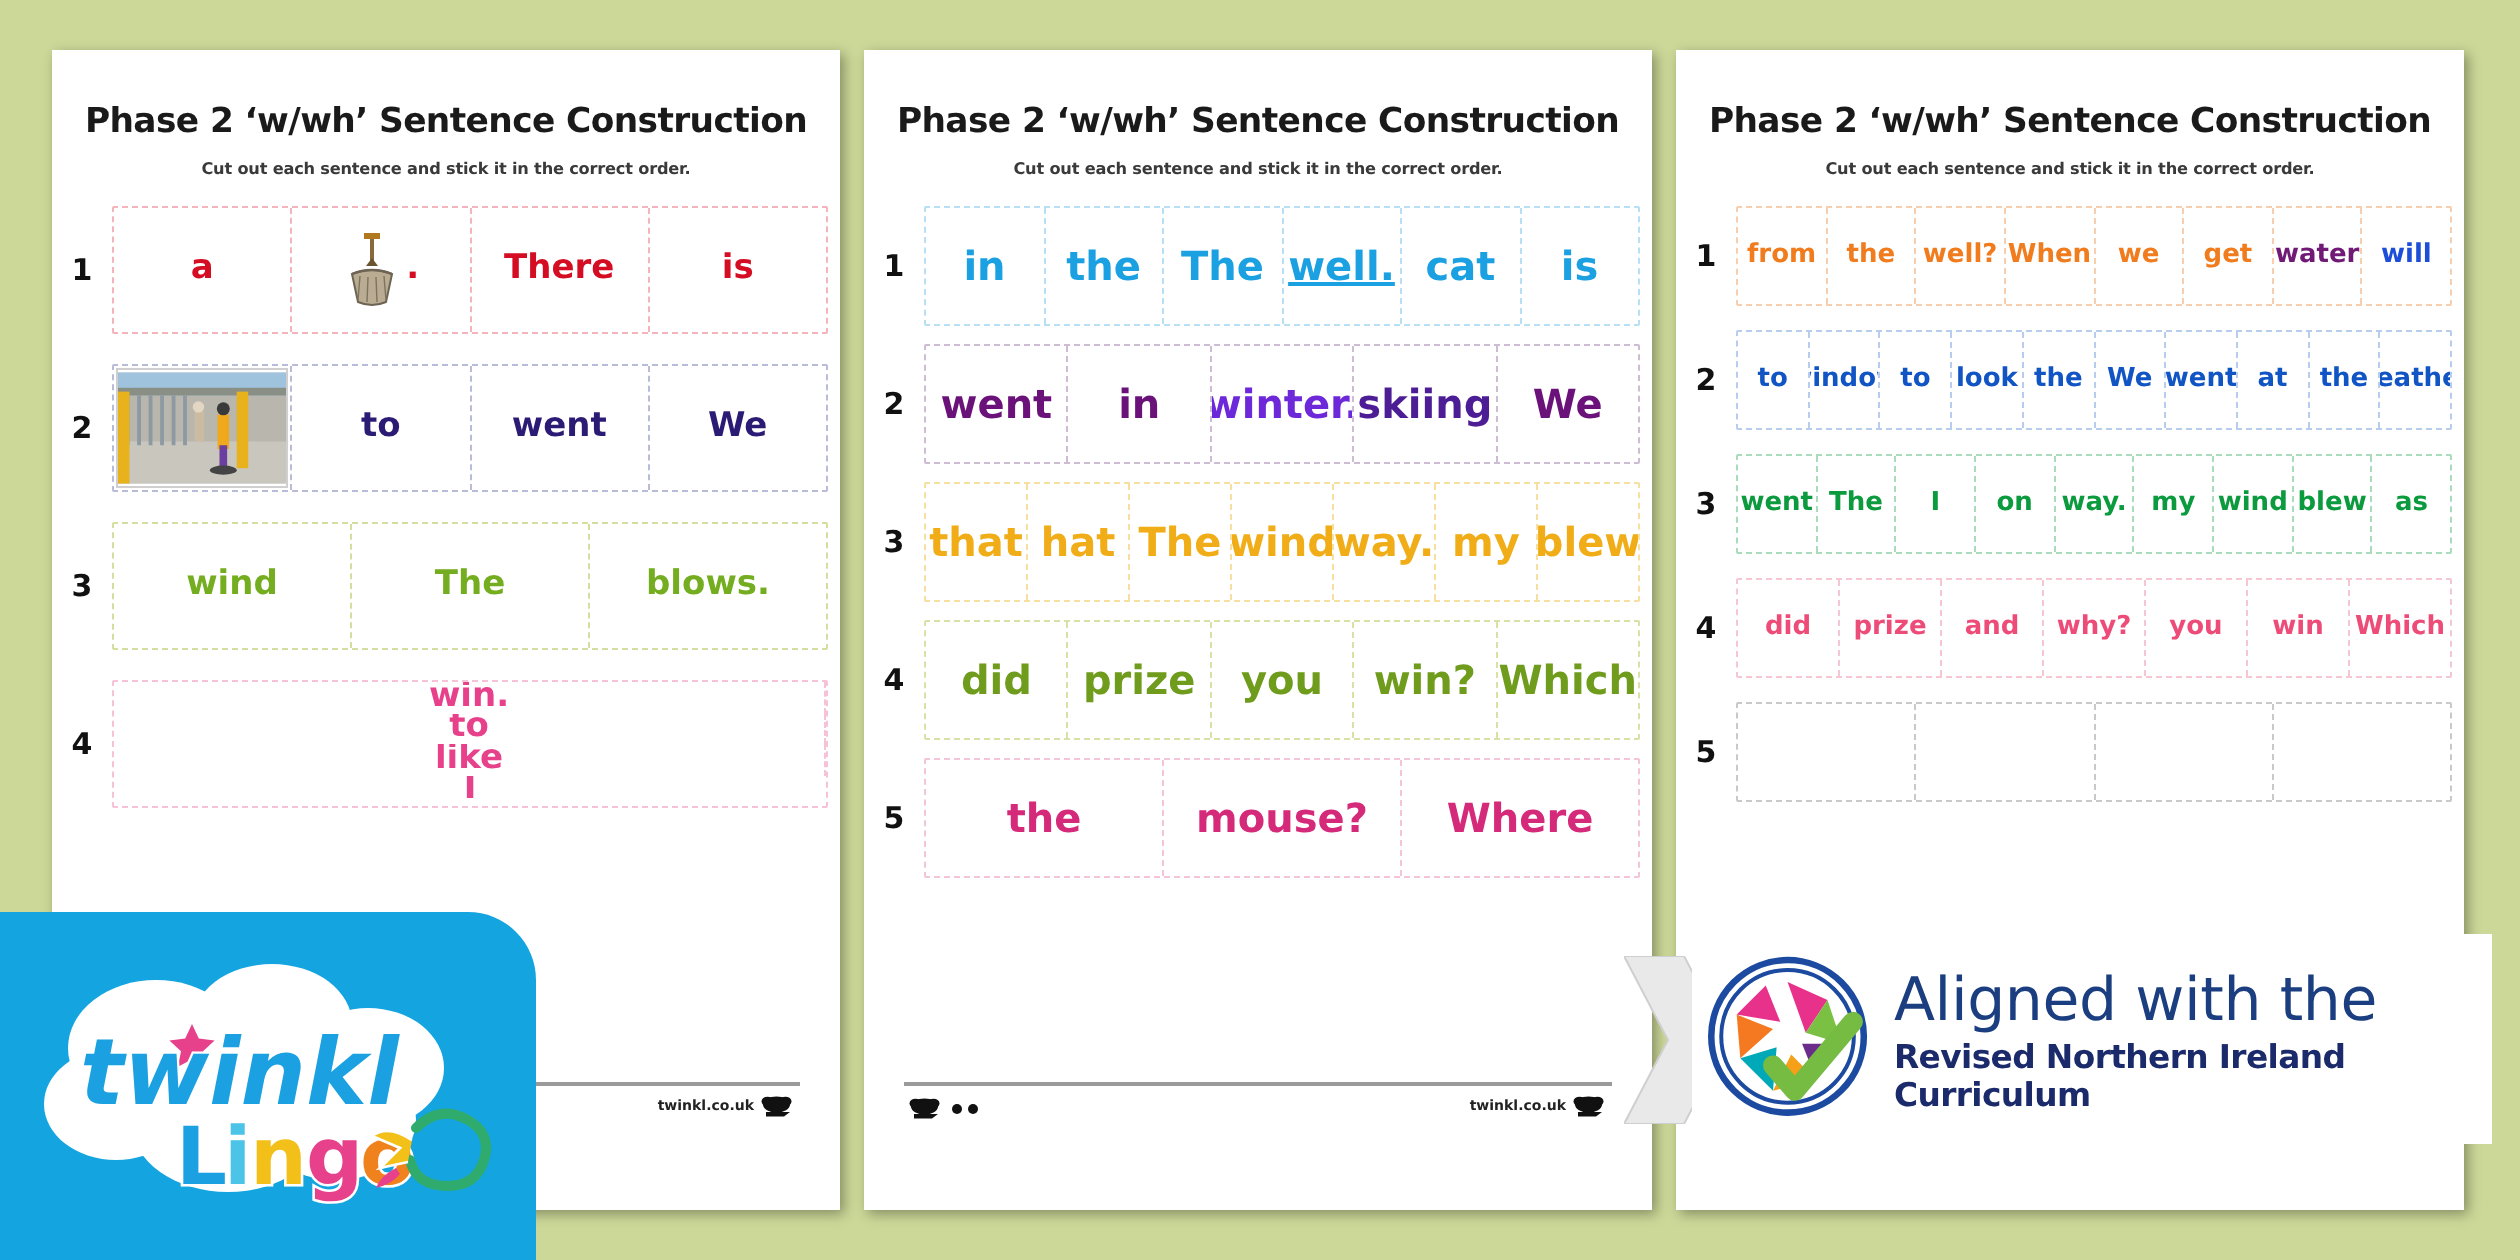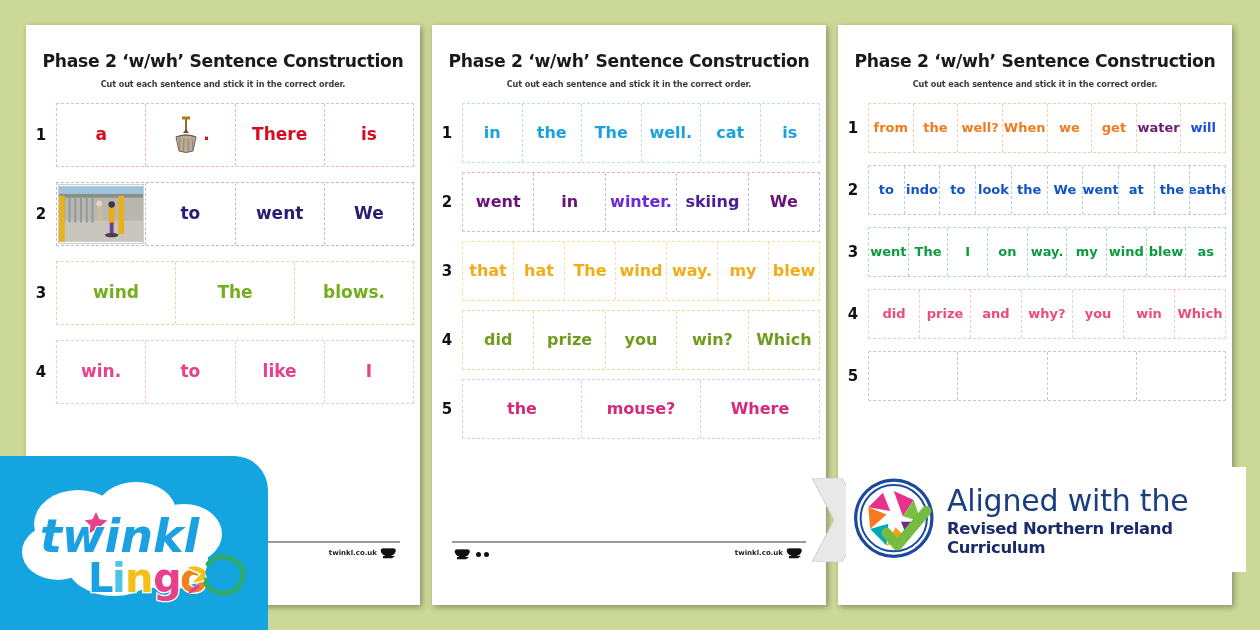--- a/index.html
+++ b/index.html
@@ -79,21 +79,21 @@
     padding:2px 1px;
     overflow:hidden;
     white-space:nowrap;
   }
   .cell:last-child{border-right:none;}
 
   
   #sheet-1 .strip{height:62px;}
   #sheet-1 .cell{font-size:17px;}
   #sheet-2 .strip{height:58px;}
-  #sheet-2 .cell{font-size:16px;}
+  #sheet-2 .cell{font-size:20px;}
   #sheet-3 .strip{height:48px;}
   #sheet-3 .cell{font-size:13px;}
   #sheet-3 .row{margin-bottom:12px;}
   #sheet-2 .row{margin-bottom:9px;}
   #sheet-1 .row{margin-bottom:15px;}
 
   
   .pic{
     display:inline-block;
     vertical-align:middle;
@@ -235,21 +235,21 @@
         <div class="row">
           <div class="row-num">3</div>
           <div class="strip" style="border-color: rgb(210, 223, 160);">
             <div class="cell" style="color: rgb(116, 173, 31); border-right-color: rgb(210, 223, 160);">wind</div>
             <div class="cell" style="color: rgb(116, 173, 31); border-right-color: rgb(210, 223, 160);">The</div>
             <div class="cell" style="color: rgb(116, 173, 31); border-right-color: rgb(210, 223, 160);">blows.</div>
           </div>
         </div>
         <div class="row">
           <div class="row-num">4</div>
-          <div class="strip" style="border-color: rgb(246, 194, 216);">
+          <div class="strip" style="border-color: rgb(246, 194, 216); flex-direction: column;">
             <div class="cell" style="color: rgb(232, 65, 139); border-right-color: rgb(246, 194, 216);">win.</div>
             <div class="cell" style="color: rgb(232, 65, 139); border-right-color: rgb(246, 194, 216);">to</div>
             <div class="cell" style="color: rgb(232, 65, 139); border-right-color: rgb(246, 194, 216);">like</div>
             <div class="cell" style="color: rgb(232, 65, 139); border-right-color: rgb(246, 194, 216);">I</div>
           </div>
         </div>
       </div>
     <div class="sheet-footer">
       <div class="foot-right">
         <span class="mini-tw">twinkl.co.uk</span>
@@ -266,21 +266,21 @@
   <div class="sheet" id="sheet-2">
     <div class="sheet-title">Phase 2 ‘w/wh’ Sentence Construction</div>
     <div class="sheet-sub">Cut out each sentence and stick it in the correct order.</div>
     <div class="rows">
         <div class="row">
           <div class="row-num">1</div>
           <div class="strip" style="border-color: rgb(183, 223, 245);">
             <div class="cell" style="color: rgb(27, 161, 226); border-right-color: rgb(183, 223, 245);">in</div>
             <div class="cell" style="color: rgb(27, 161, 226); border-right-color: rgb(183, 223, 245);">the</div>
             <div class="cell" style="color: rgb(27, 161, 226); border-right-color: rgb(183, 223, 245);">The</div>
-            <div class="cell" style="color: rgb(27, 161, 226); border-right-color: rgb(183, 223, 245);">well.</div>
+            <div class="cell" style="color: rgb(27, 161, 226); border-right-color: rgb(183, 223, 245); text-decoration: underline;">well.</div>
             <div class="cell" style="color: rgb(27, 161, 226); border-right-color: rgb(183, 223, 245);">cat</div>
             <div class="cell" style="color: rgb(27, 161, 226); border-right-color: rgb(183, 223, 245);">is</div>
           </div>
         </div>
         <div class="row">
           <div class="row-num">2</div>
           <div class="strip" style="border-color: rgb(205, 188, 212);">
             <div class="cell" style="color: rgb(107, 17, 122); border-right-color: rgb(205, 188, 212);">went</div>
             <div class="cell" style="color: rgb(107, 17, 122); border-right-color: rgb(205, 188, 212);">in</div>
             <div class="cell" style="color: #6d28d9; border-right-color: rgb(205, 188, 212);">winter.</div>

